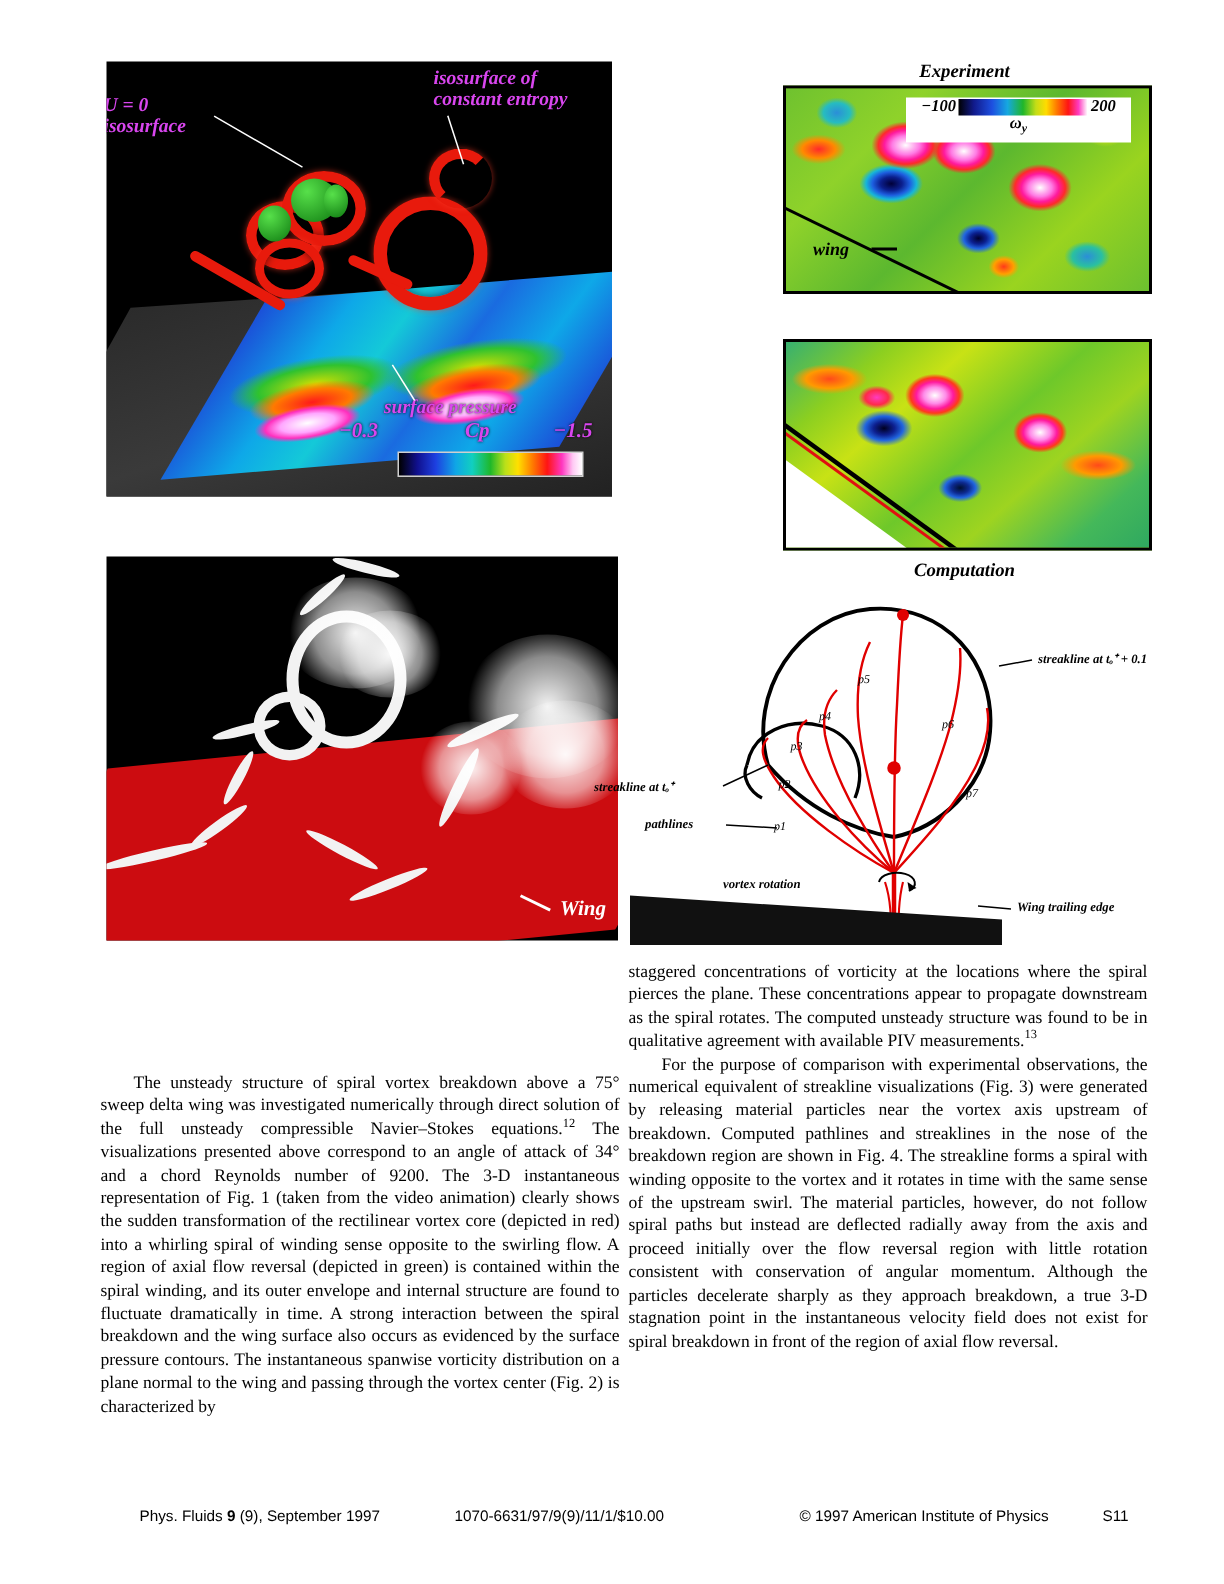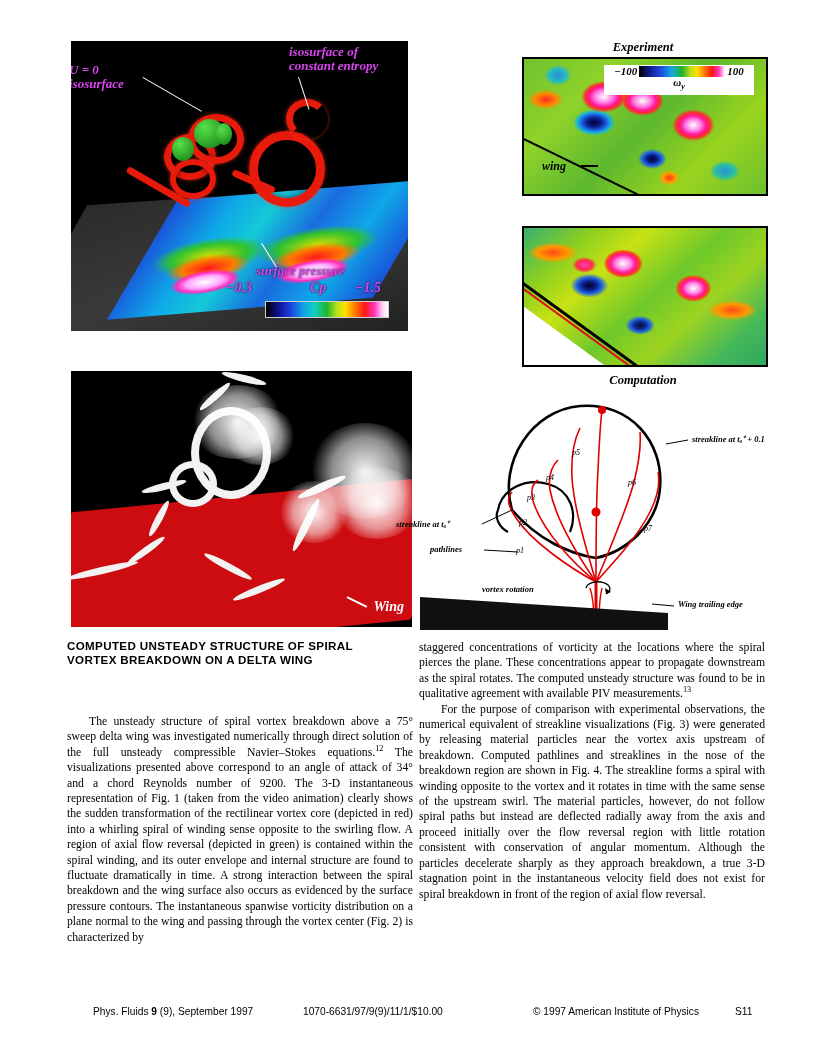--- a/index.html
+++ b/index.html
@@ -382,36 +382,36 @@
     </div>
     <div class="leader" style="left:228px;top:36px;width:34px;transform:rotate(72deg);"></div>
 
     <div class="lbl" style="left:185px;top:223px;">
       <span>surface pressure</span>
     </div>
     <div class="leader" style="left:191px;top:202px;width:28px;transform:rotate(58deg);"></div>
 
     <div class="lbl" style="left:155px;top:240px;font-size:14px;">−0.3</div>
     <div class="lbl" style="left:239px;top:240px;font-size:14px;">Cp</div>
-    <div class="lbl" style="left:284px;top:240px;font-size:14px;">−1.5</div>
+    <div class="lbl" style="left:298px;top:240px;font-size:14px;">−1.5</div>
     <div class="cbar" style="left:194px;top:260px;width:122px;"></div>
   </div>
 
   <div class="panel-caption" style="left:522px;top:40px;">Experiment</div>
 
   <div class="vortpanel" id="fig2a">
     <div class="vortfield"></div>
     <div class="wingline"></div>
     <div class="wingword">wing</div>
     <div class="wingtick"></div>
     <div class="vortcbar-wrap">
       <div class="vortcbar-row">
         <span class="tick">−100</span>
         <span class="vortcbar"></span>
-        <span class="tick">100</span>
+        <span class="tick">200</span>
       </div>
       <div class="omega"><span>ω</span><sub style="font-size:8px;">y</sub></div>
     </div>
   </div>
 
   <div class="vortpanel" id="fig2b">
     <div class="vortfield"></div>
     <div class="white-corner"></div>
     <div class="blk-edge"></div>
     <div class="red-edge"></div>
@@ -488,24 +488,20 @@
 
     <div class="ptag" style="left:96px;top:154px;">p1</div>
     <div class="ptag" style="left:99px;top:126px;">p2</div>
     <div class="ptag" style="left:107px;top:101px;">p3</div>
     <div class="ptag" style="left:126px;top:81px;">p4</div>
     <div class="ptag" style="left:152px;top:56px;">p5</div>
     <div class="ptag" style="left:208px;top:86px;">p6</div>
     <div class="ptag" style="left:224px;top:132px;">p7</div>
   </div>
 
-  <div class="title">
-    <span>COMPUTED UNSTEADY STRUCTURE OF SPIRAL</span><br>
-    <span>VORTEX BREAKDOWN ON A DELTA WING</span>
-  </div>
 
 
   <div class="col" id="colL">
     <p><span>The unsteady structure of spiral vortex breakdown above a 75° sweep delta wing was investigated numerically through direct solution of the full unsteady compressible Navier–Stokes equations.</span><sup>12</sup><span> The visualizations presented above correspond to an angle of attack of 34° and a chord Reynolds number of 9200. The 3-D instantaneous representation of Fig. 1 (taken from the video animation) clearly shows the sudden transformation of the rectilinear vortex core (depicted in red) into a whirling spiral of winding sense opposite to the swirling flow. A region of axial flow reversal (depicted in green) is contained within the spiral winding, and its outer envelope and internal structure are found to fluctuate dramatically in time. A strong interaction between the spiral breakdown and the wing surface also occurs as evidenced by the surface pressure contours. The instantaneous spanwise vorticity distribution on a plane normal to the wing and passing through the vortex center (Fig. 2) is characterized by</span></p>
   </div>
 
   <div class="col" id="colR">
     <p class="cont"><span>staggered concentrations of vorticity at the locations where the spiral pierces the plane. These concentrations appear to propagate downstream as the spiral rotates. The computed unsteady structure was found to be in qualitative agreement with available PIV measurements.</span><sup>13</sup></p>
     <p>For the purpose of comparison with experimental observations, the numerical equivalent of streakline visualizations (Fig. 3) were generated by releasing material particles near the vortex axis upstream of breakdown. Computed pathlines and streaklines in the nose of the breakdown region are shown in Fig. 4. The streakline forms a spiral with winding opposite to the vortex and it rotates in time with the same sense of the upstream swirl. The material particles, however, do not follow spiral paths but instead are deflected radially away from the axis and proceed initially over the flow reversal region with little rotation consistent with conservation of angular momentum. Although the particles decelerate sharply as they approach breakdown, a true 3-D stagnation point in the instantaneous velocity field does not exist for spiral breakdown in front of the region of axial flow reversal.</p>
   </div>

